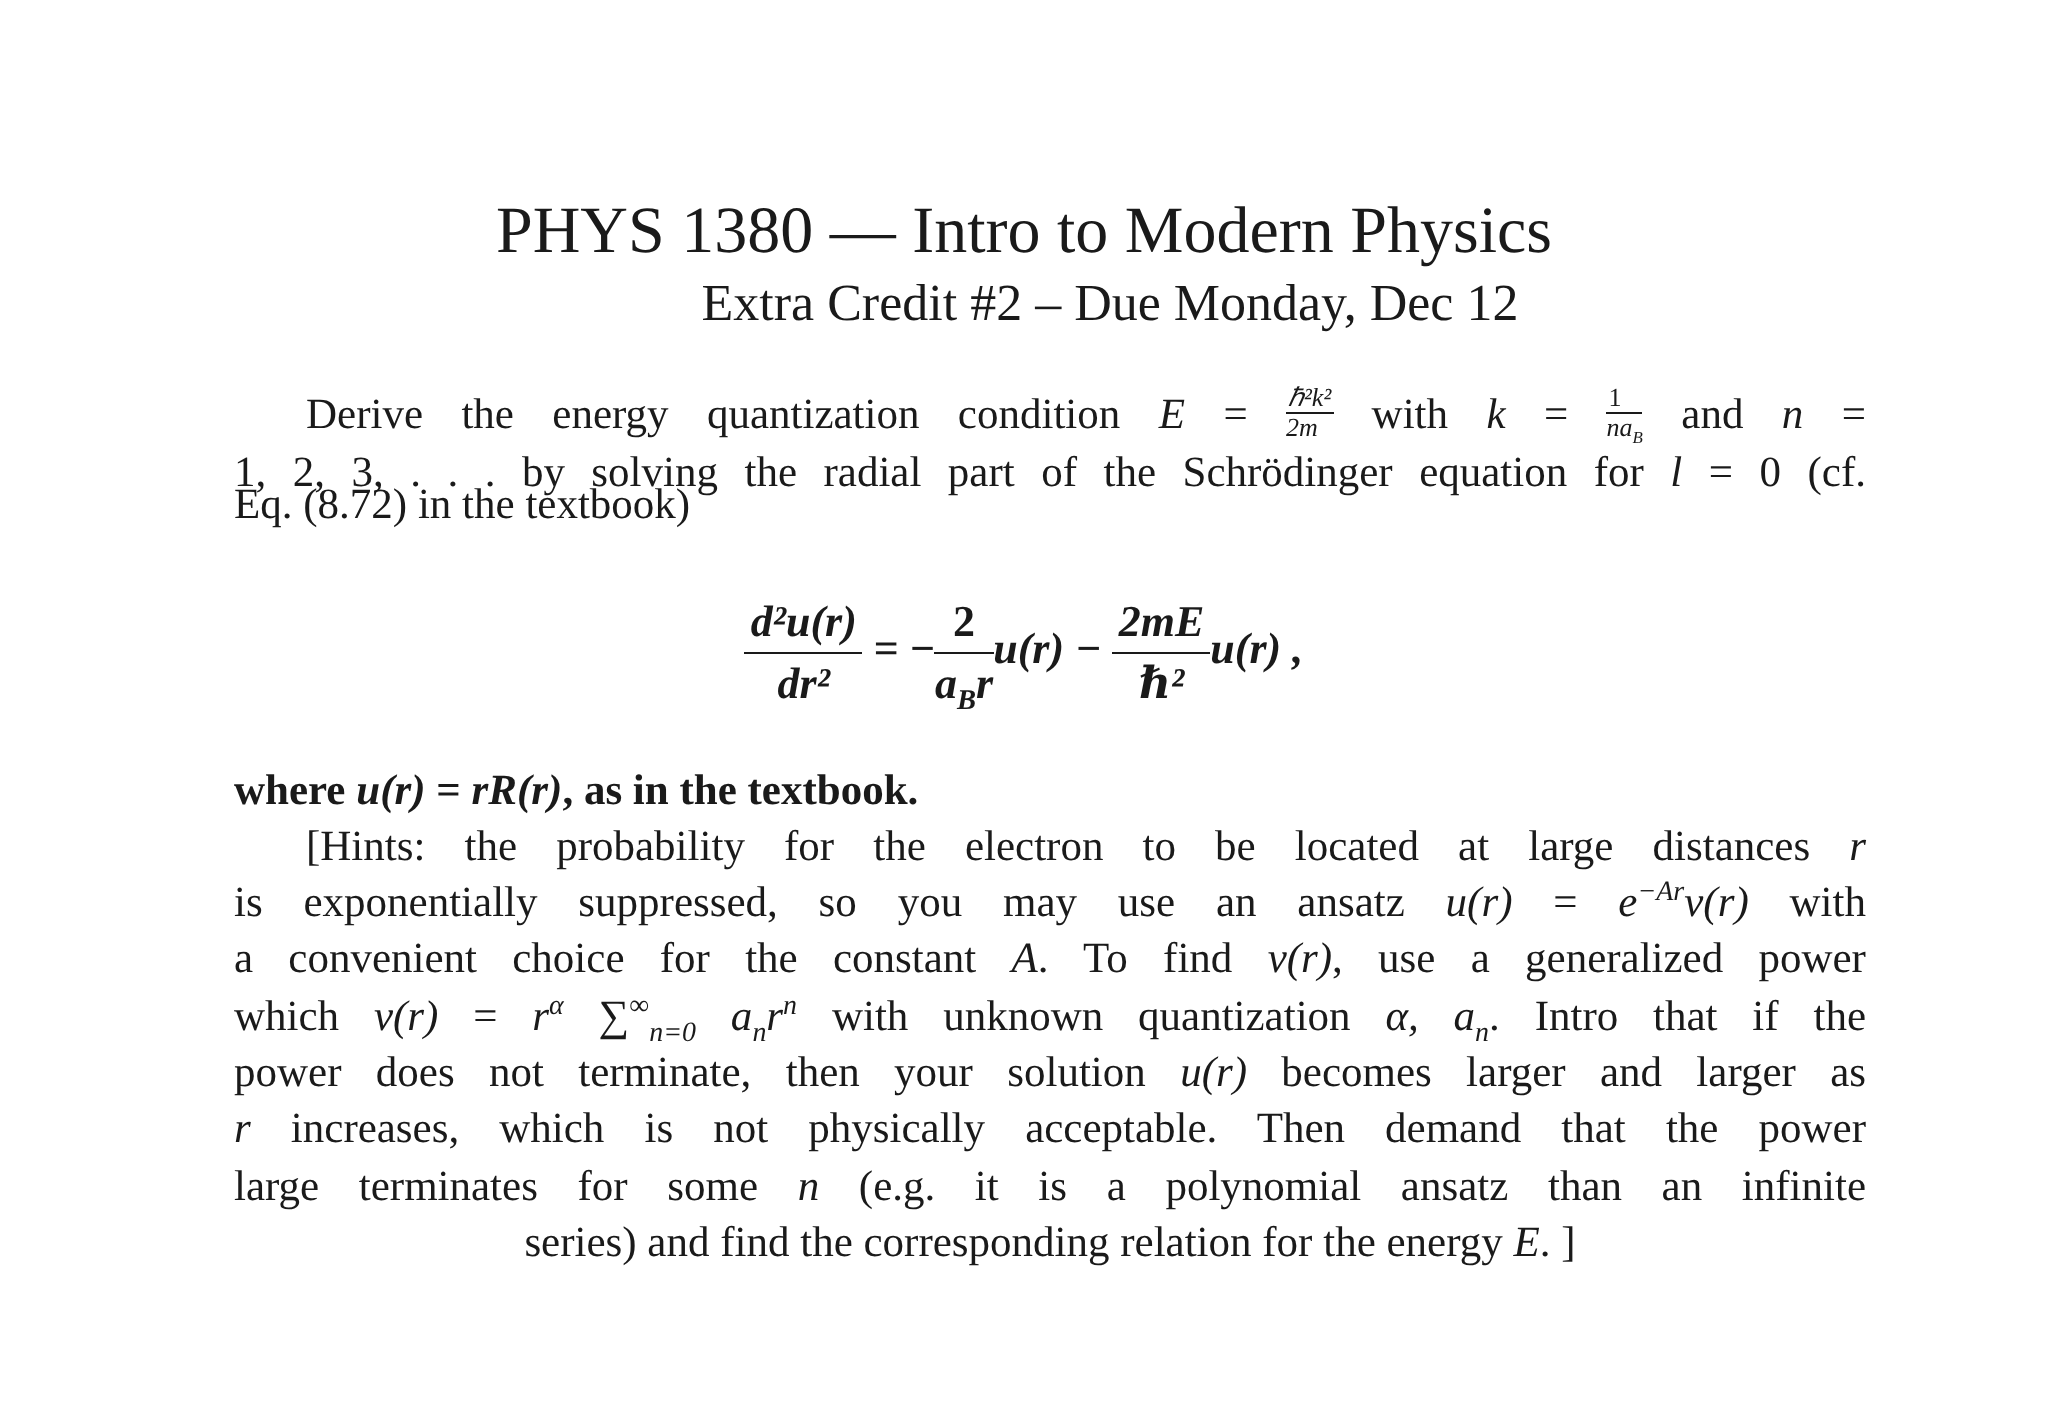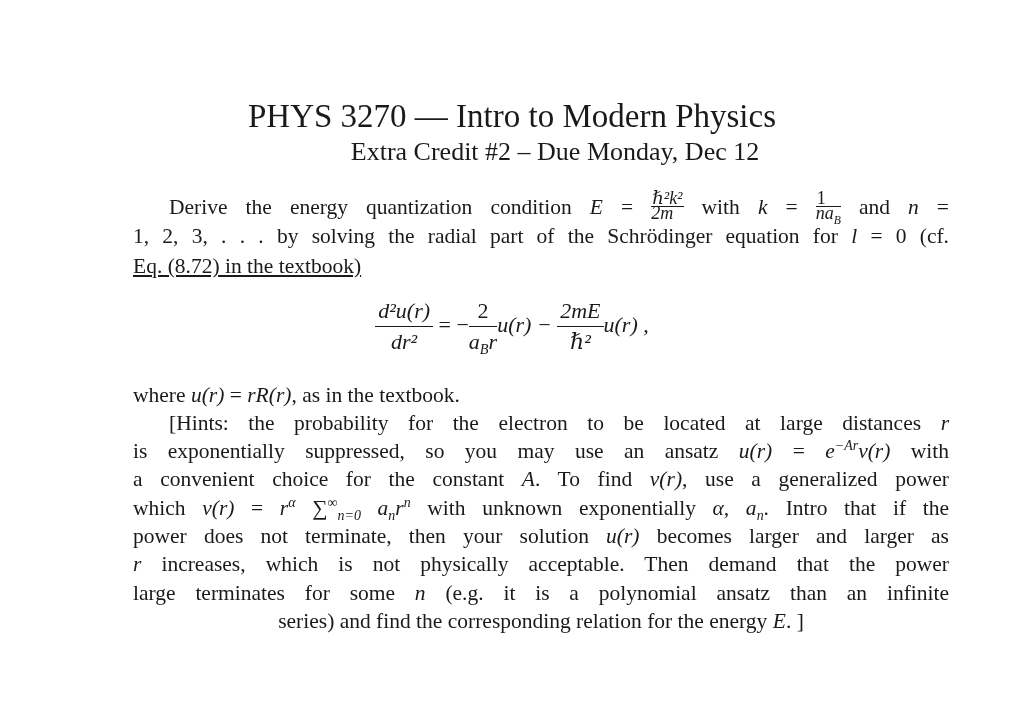--- a/index.html
+++ b/index.html
@@ -3,62 +3,62 @@
 <meta charset="utf-8">
 <style>
   html, body { margin:0; padding:0; background:#ffffff; }
   body { width:1024px; height:707px; position:relative; overflow:hidden;
          font-family:"Liberation Serif","DejaVu Serif",serif; color:#1a1a1a; }
   .title { position:absolute; left:0; width:1024px; top:96px; text-align:center;
            font-size:33px; line-height:40px; }
   .subtitle { position:absolute; left:0; width:1024px; top:136px; text-align:center;
               font-size:26px; line-height:32px;margin-left:43px; }
   .line { position:absolute; left:117px; width:816px; font-size:21.5px; line-height:28px;
-          white-space:nowrap;margin-left:16px; }
+          white-space:nowrap; }
   .just { text-align:justify; text-align-last:justify; }
   i, .it { font-style:italic; }
   .frac { display:inline-block; vertical-align:middle; text-align:center; }
   .frac > span { display:block; }
   .frac .num { border-bottom:1px solid #1a1a1a; padding:0 2px; }
-  .sfrac { font-size:18px; line-height:13px; position:relative; top:-3px; }
+  .sfrac { font-size:13px; line-height:13px; position:relative; top:-3px;font-family:Liberation Serif, serif; }
   .sfrac .num { padding:0 1px 1px; }
   .bfrac { font-size:22px; line-height:26px; }
   .bfrac .num { padding:0 3px 2px; }
   .bfrac .den { padding-top:2px; }
   .eq { position:absolute; left:0; width:1024px; top:298px; text-align:center;
-        font-size:22px; line-height:28px; white-space:nowrap; }
+        font-size:22px; line-height:28px; white-space:nowrap;font-weight:bold; }
   sub, sup { font-size:65%; line-height:0; }
 </style>
 </head>
 <body>
 
 <div>
 
-  <div class="title">PHYS 3270 — Intro to Modern Physics</div>
+  <div class="title">PHYS 1380 — Intro to Modern Physics</div>
   <div class="subtitle">Extra Credit #2 – Due Monday, Dec 12</div>
 
   <div class="line just" style="top:193px; padding-left:36px; width:780px;"><span>Derive the energy quantization condition </span><i>E</i><span> = </span><span class="frac sfrac"><span class="num it">ℏ²k²</span><span class="den it">2m</span></span><span> with </span><i>k</i><span> = </span><span class="frac sfrac"><span class="num">1</span><span class="den it"><span>na</span><sub>B</sub></span></span><span> and </span><i>n</i><span> = </span></div>
 
   <div class="line just" style="top:222px;"><span>1, 2, 3, . . . by solving the radial part of the Schrödinger equation for </span><i>l</i><span> = 0 (cf.</span></div>
 
-  <div class="line" style="top:252px;text-decoration:underline;">Eq. (8.72) in the textbook)</div>
+  <div class="line" style="top:238px;">Eq. (8.72) in the textbook)</div>
 
   <div class="eq">
     <span class="frac bfrac"><span class="num it">d²u(r)</span><span class="den it">dr²</span></span><span> = −</span><span class="frac bfrac"><span class="num">2</span><span class="den it"><span>a</span><sub>B</sub><span>r</span></span></span><i>u(r) − </i><span class="frac bfrac"><span class="num it">2mE</span><span class="den it">ℏ²</span></span><i>u(r) ,</i>
   </div>
 
-  <div class="line" style="top:381px;"><span>where </span><i>u(r)</i><span> = </span><i>rR(r)</i><span>, as in the textbook.</span></div>
+  <div class="line" style="top:381px;font-weight:bold;"><span>where </span><i>u(r)</i><span> = </span><i>rR(r)</i><span>, as in the textbook.</span></div>
 
   <div class="line just" style="top:409px; padding-left:36px; width:780px;"><span>[Hints: the probability for the electron to be located at large distances </span><i>r</i></div>
 
   <div class="line just" style="top:437px;"><span>is exponentially suppressed, so you may use an ansatz </span><i>u(r)</i><span> = </span><i>e</i><sup class="it">−Ar</sup><i>v(r)</i><span> with</span></div>
 
   <div class="line just" style="top:465px;"><span>a convenient choice for the constant </span><i>A</i><span>.  To find </span><i>v(r)</i><span>, use a generalized power</span></div>
 
-  <div class="line just" style="top:494px;"><span>which </span><i>v(r)</i><span> = </span><i>r</i><sup class="it">α</sup><span> ∑</span><sup>∞</sup><sub class="it">n=0</sub><i> a</i><sub class="it">n</sub><i>r</i><sup class="it">n</sup><span> with unknown exponentially </span><i>α, a</i><sub class="it">n</sub><span>.  Intro that if the</span></div>
+  <div class="line just" style="top:494px;"><span>which </span><i>v(r)</i><span> = </span><i>r</i><sup class="it">α</sup><span> ∑</span><sup>∞</sup><sub class="it">n=0</sub><i> a</i><sub class="it">n</sub><i>r</i><sup class="it">n</sup><span> with unknown quantization </span><i>α, a</i><sub class="it">n</sub><span>.  Intro that if the</span></div>
 
   <div class="line just" style="top:522px;"><span>power does not terminate, then your solution </span><i>u(r)</i><span> becomes larger and larger as</span></div>
 
   <div class="line just" style="top:550px;"><i>r</i><span> increases, which is not physically acceptable.  Then demand that the power</span></div>
 
   <div class="line just" style="top:579px;"><span>large terminates for some </span><i>n</i><span> (e.g.  it is a polynomial ansatz than an infinite</span></div>
 
   <div class="line" style="top:607px;text-align:center;"><span>series) and find the corresponding relation for the energy </span><i>E</i><span>. ]</span></div>
 
 </div>

